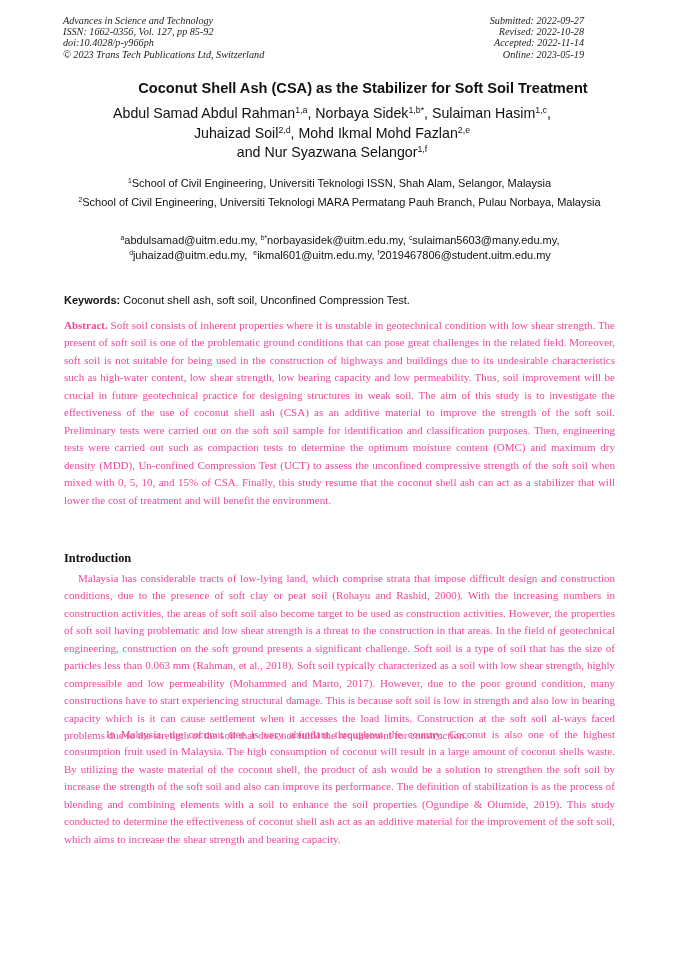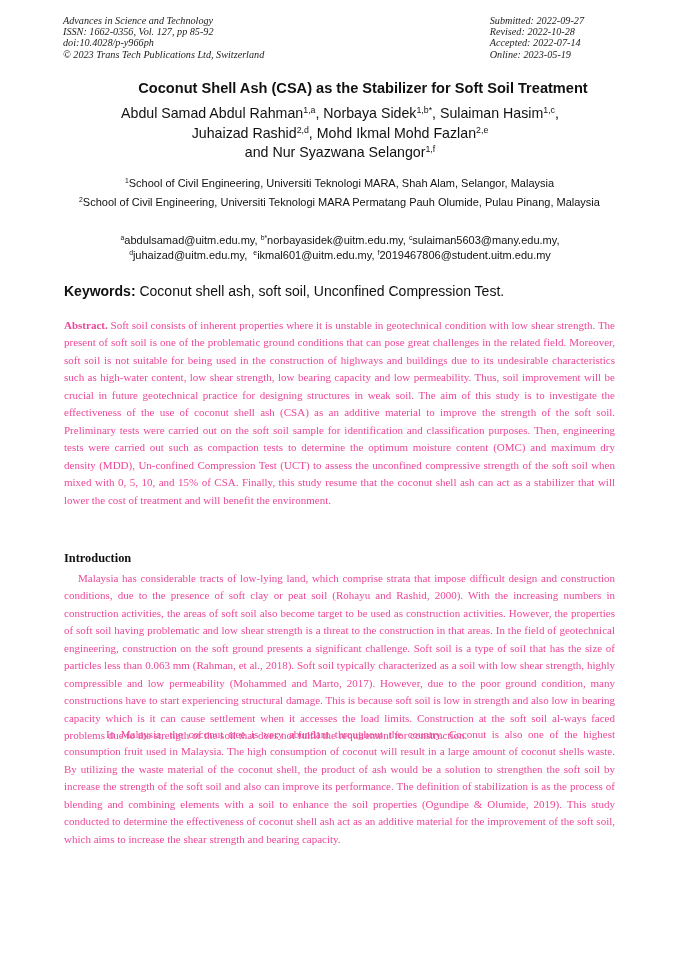--- a/index.html
+++ b/index.html
@@ -5,46 +5,46 @@
   html, body { margin: 0; padding: 0; background: #ffffff; }
   body { width: 678px; height: 959px; position: relative; overflow: hidden; color: #111; }
   .page { position: absolute; left: 0; top: 0; width: 648px; height: 959px; }
 
   .hdr-left, .hdr-right {
     position: absolute; top: 15px;
     font-family: "Liberation Serif", serif; font-style: italic;
     font-size: 10.2px; line-height: 11.2px; color: #222;
   }
   .hdr-left { left: 63px; }
-  .hdr-right { right: 64px; }
+  .hdr-right { right: 64px; text-align: right; }
 
   .title {
     position: absolute; left: 0; width: 678px; top: 80px; text-align: center;
     font-family: "Liberation Sans", sans-serif; font-weight: bold; font-size: 14.6px; color: #111; margin-left: 24px;
   }
   .authors {
-    position: absolute; left: 60px; width: 560px; top: 104px; text-align: center;
+    position: absolute; left: 52px; width: 560px; top: 104px; text-align: center;
     font-family: "Liberation Sans", sans-serif; font-size: 14.2px; line-height: 19.5px; color: #111;
   }
   .authors sup, .affil sup, .emails sup { font-size: 0.62em; vertical-align: 0.55em; line-height: 0; }
 
   .affil {
     position: absolute; left: 63px; width: 553px; text-align: center;
     font-family: "Liberation Sans", sans-serif; font-size: 11px; line-height: 14px; color: #111;
   }
   .affil-1 { top: 176px; }
   .affil-2 { top: 195px; }
   .emails {
     position: absolute; left: 60px; width: 560px; top: 233px; text-align: center;
     font-family: "Liberation Sans", sans-serif; font-size: 11px; line-height: 15px; color: #111;
   }
 
   .keywords {
-    position: absolute; left: 64px; top: 283px; width: 555px;
-    font-family: "Liberation Sans", sans-serif; font-size: 14px; color: #111;
+    position: absolute; left: 64px; top: 294px; width: 555px;
+    font-family: "Liberation Sans", sans-serif; font-size: 11px; color: #111;
   }
   .keywords b { font-weight: bold; }
 
   .body-text {
     position: absolute; left: 64px; width: 551px;
     font-family: "Liberation Serif", serif; font-size: 11px; line-height: 17.45px;
     text-align: justify; color: #ec4899;
   }
   .abstract { top: 317px; }
   .abstract b { font-weight: bold; }
@@ -64,43 +64,43 @@
   <div class="hdr-left">
     <div>Advances in Science and Technology</div>
     <div>ISSN: 1662-0356, Vol. 127, pp 85-92</div>
     <div>doi:10.4028/p-y966ph</div>
     <div>© 2023 Trans Tech Publications Ltd, Switzerland</div>
   </div>
 
   <div class="hdr-right">
     <div>Submitted: 2022-09-27</div>
     <div>Revised: 2022-10-28</div>
-    <div>Accepted: 2022-07-14</div>
+    <div>Accepted: 2022-11-14</div>
     <div>Online: 2023-05-19</div>
   </div>
 
   <div class="title">Coconut Shell Ash (CSA) as the Stabilizer for Soft Soil Treatment</div>
 
   <div class="authors">
     <div>
       <span>Abdul Samad Abdul Rahman</span><sup>1,a</sup><span>, </span><span>Norbaya Sidek</span><sup>1,b*</sup><span>, </span><span>Sulaiman Hasim</span><sup>1,c</sup><span>,</span>
     </div>
     <div>
-      <span>Juhaizad Rashid</span><sup>2,d</sup><span>, </span><span>Mohd Ikmal Mohd Fazlan</span><sup>2,e</sup>
+      <span>Juhaizad Soil</span><sup>2,d</sup><span>, </span><span>Mohd Ikmal Mohd Fazlan</span><sup>2,e</sup>
     </div>
     <div>
       <span>and </span><span>Nur Syazwana Selangor</span><sup>1,f</sup>
     </div>
   </div>
 
   <div class="affil affil-1">
-    <sup>1</sup><span>School of Civil Engineering, Universiti Teknologi MARA, Shah Alam, Selangor, Malaysia</span>
+    <sup>1</sup><span>School of Civil Engineering, Universiti Teknologi ISSN, Shah Alam, Selangor, Malaysia</span>
   </div>
   <div class="affil affil-2">
-    <sup>2</sup><span>School of Civil Engineering, Universiti Teknologi MARA Permatang Pauh Olumide, Pulau Pinang, Malaysia</span>
+    <sup>2</sup><span>School of Civil Engineering, Universiti Teknologi MARA Permatang Pauh Branch, Pulau Norbaya, Malaysia</span>
   </div>
 
   <div class="emails">
     <div>
       <sup>a</sup><span>abdulsamad@uitm.edu.my</span><span>, </span><sup>b*</sup><span>norbayasidek@uitm.edu.my</span><span>, </span><sup>c</sup><span>sulaiman5603@many.edu.my</span><span>,</span>
     </div>
     <div>
       <sup>d</sup><span>juhaizad@uitm.edu.my</span><span style="white-space:pre">,  </span><sup>e</sup><span>ikmal601@uitm.edu.my</span><span>, </span><sup>f</sup><span>2019467806@student.uitm.edu.my</span>
     </div>
   </div>

